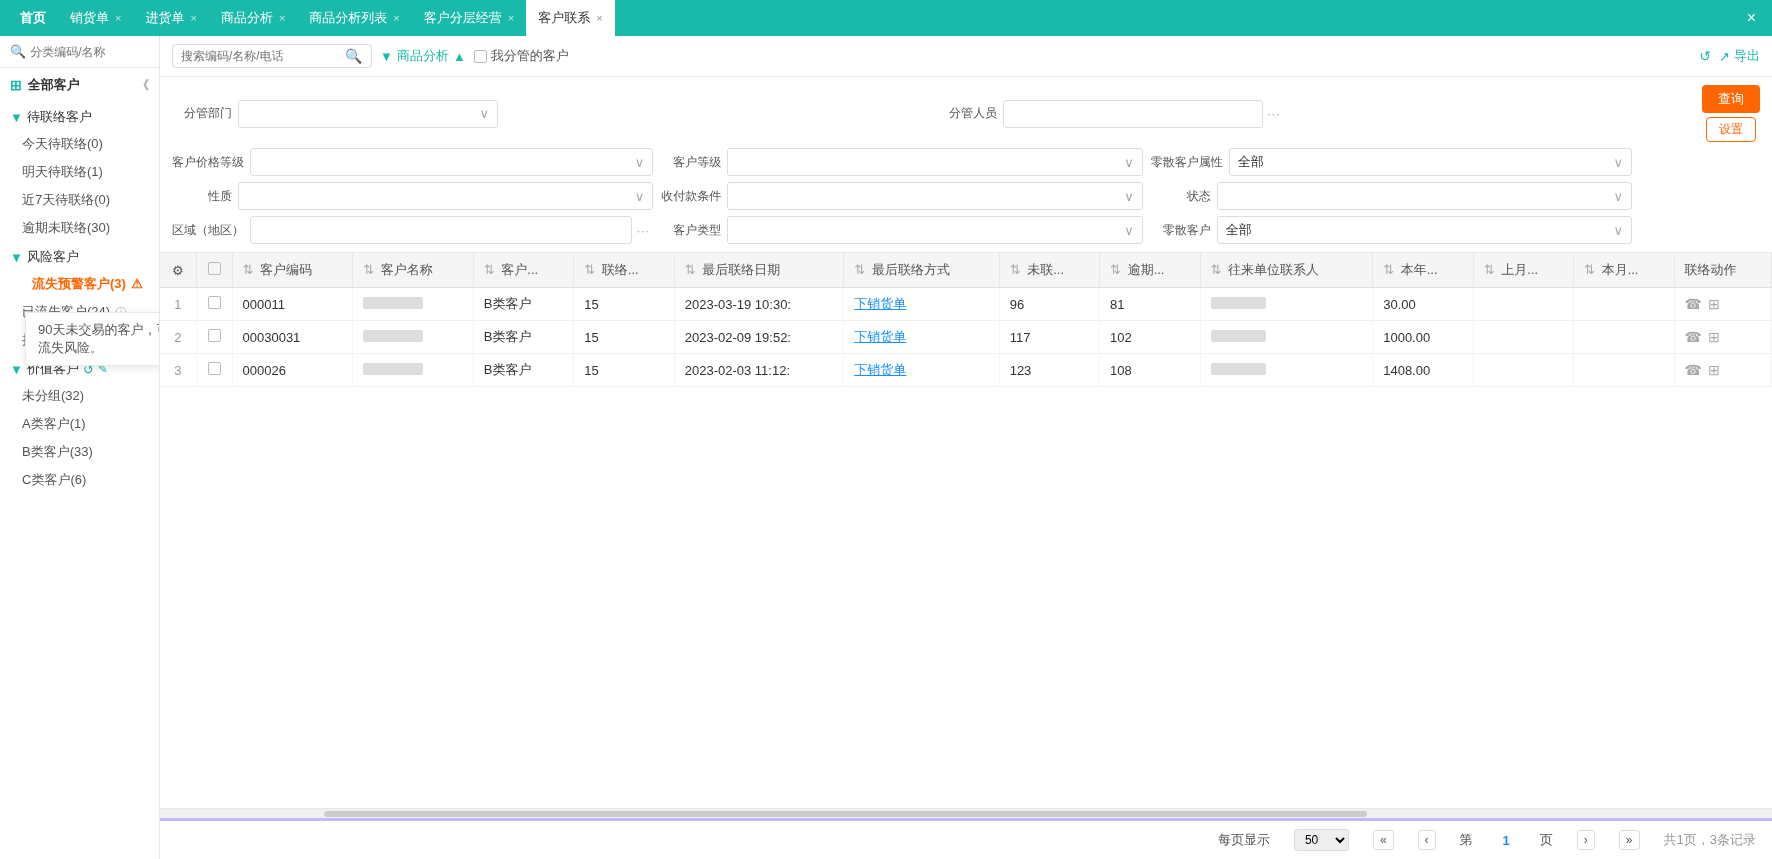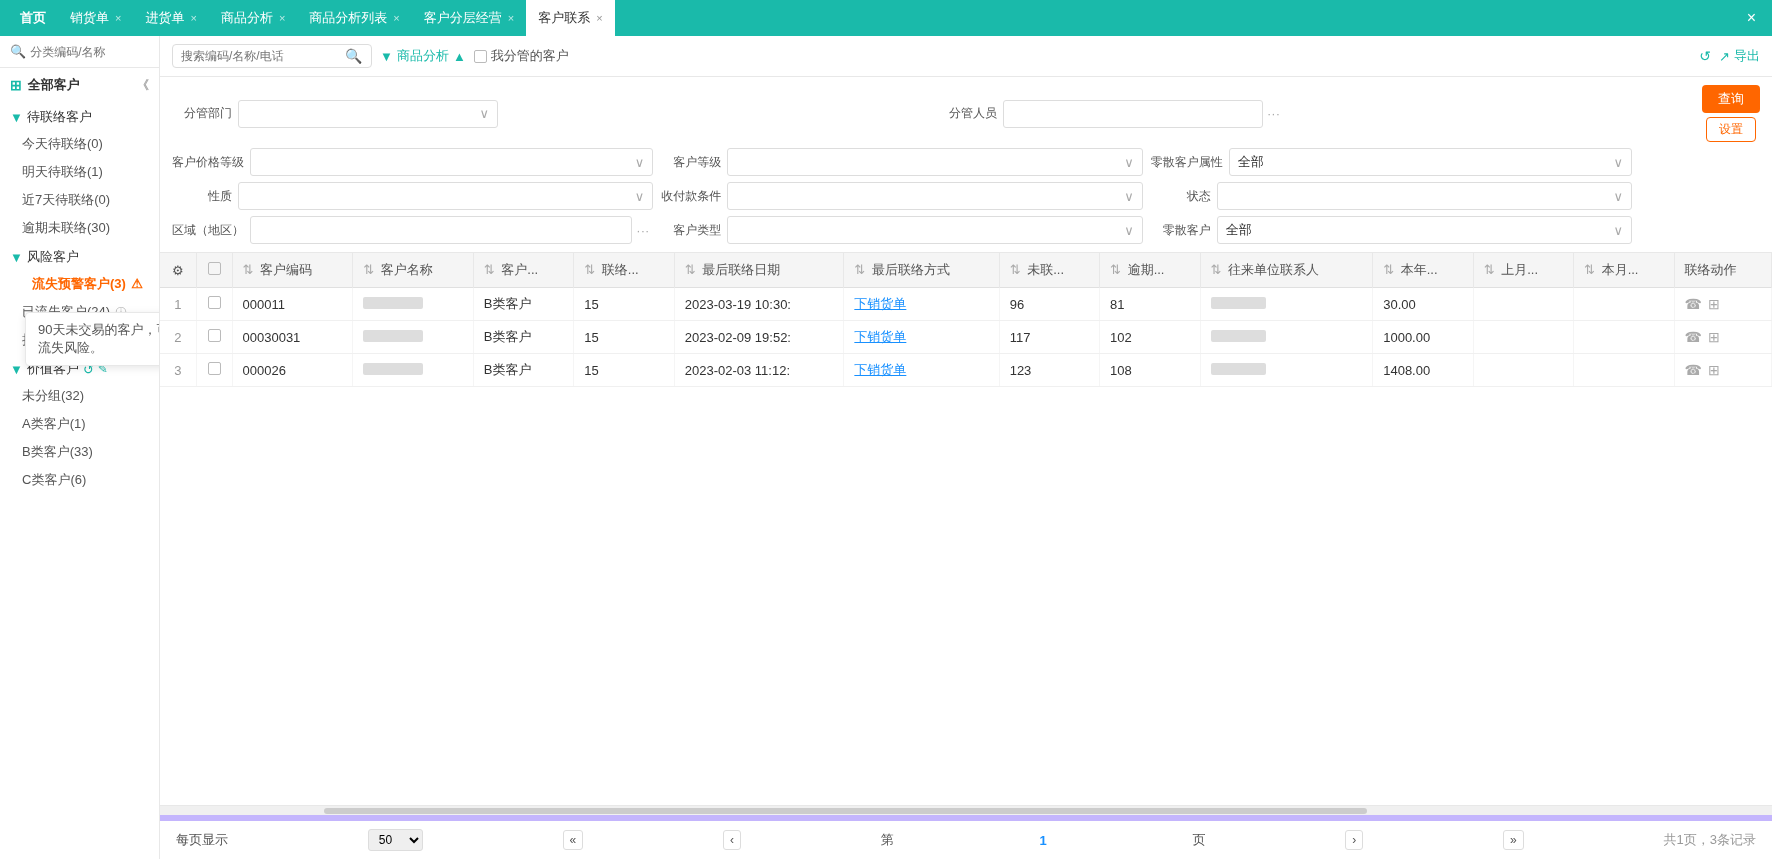--- a/index.html
+++ b/index.html
@@ -308,24 +308,24 @@
     td.center { text-align: center; }
     .row-num { color: #999; text-align: center; }
     .link-text { color: #1890ff; cursor: pointer; text-decoration: underline; text-align: right; }
     .action-icons { display: flex; gap: 6px; align-items: center; }
     .action-icon { color: #aaa; cursor: pointer; font-size: 14px; }
 
     
     .pagination {
       display: flex;
       align-items: center;
-      justify-content: space-between;
+      justify-content: flex-end;
       padding: 8px 16px;
-      border-top: 6px solid #c4b5fd;
-      gap: 16px;
+      border-top: 3px solid #c4b5fd;
+      gap: 24px;
       flex-shrink: 0;
       background: white;
       font-size: 12px;
       color: #555;
     }
     .pagination select {
       border: 1px solid #ddd;
       border-radius: 3px;
       padding: 2px 6px;
       font-size: 12px;

